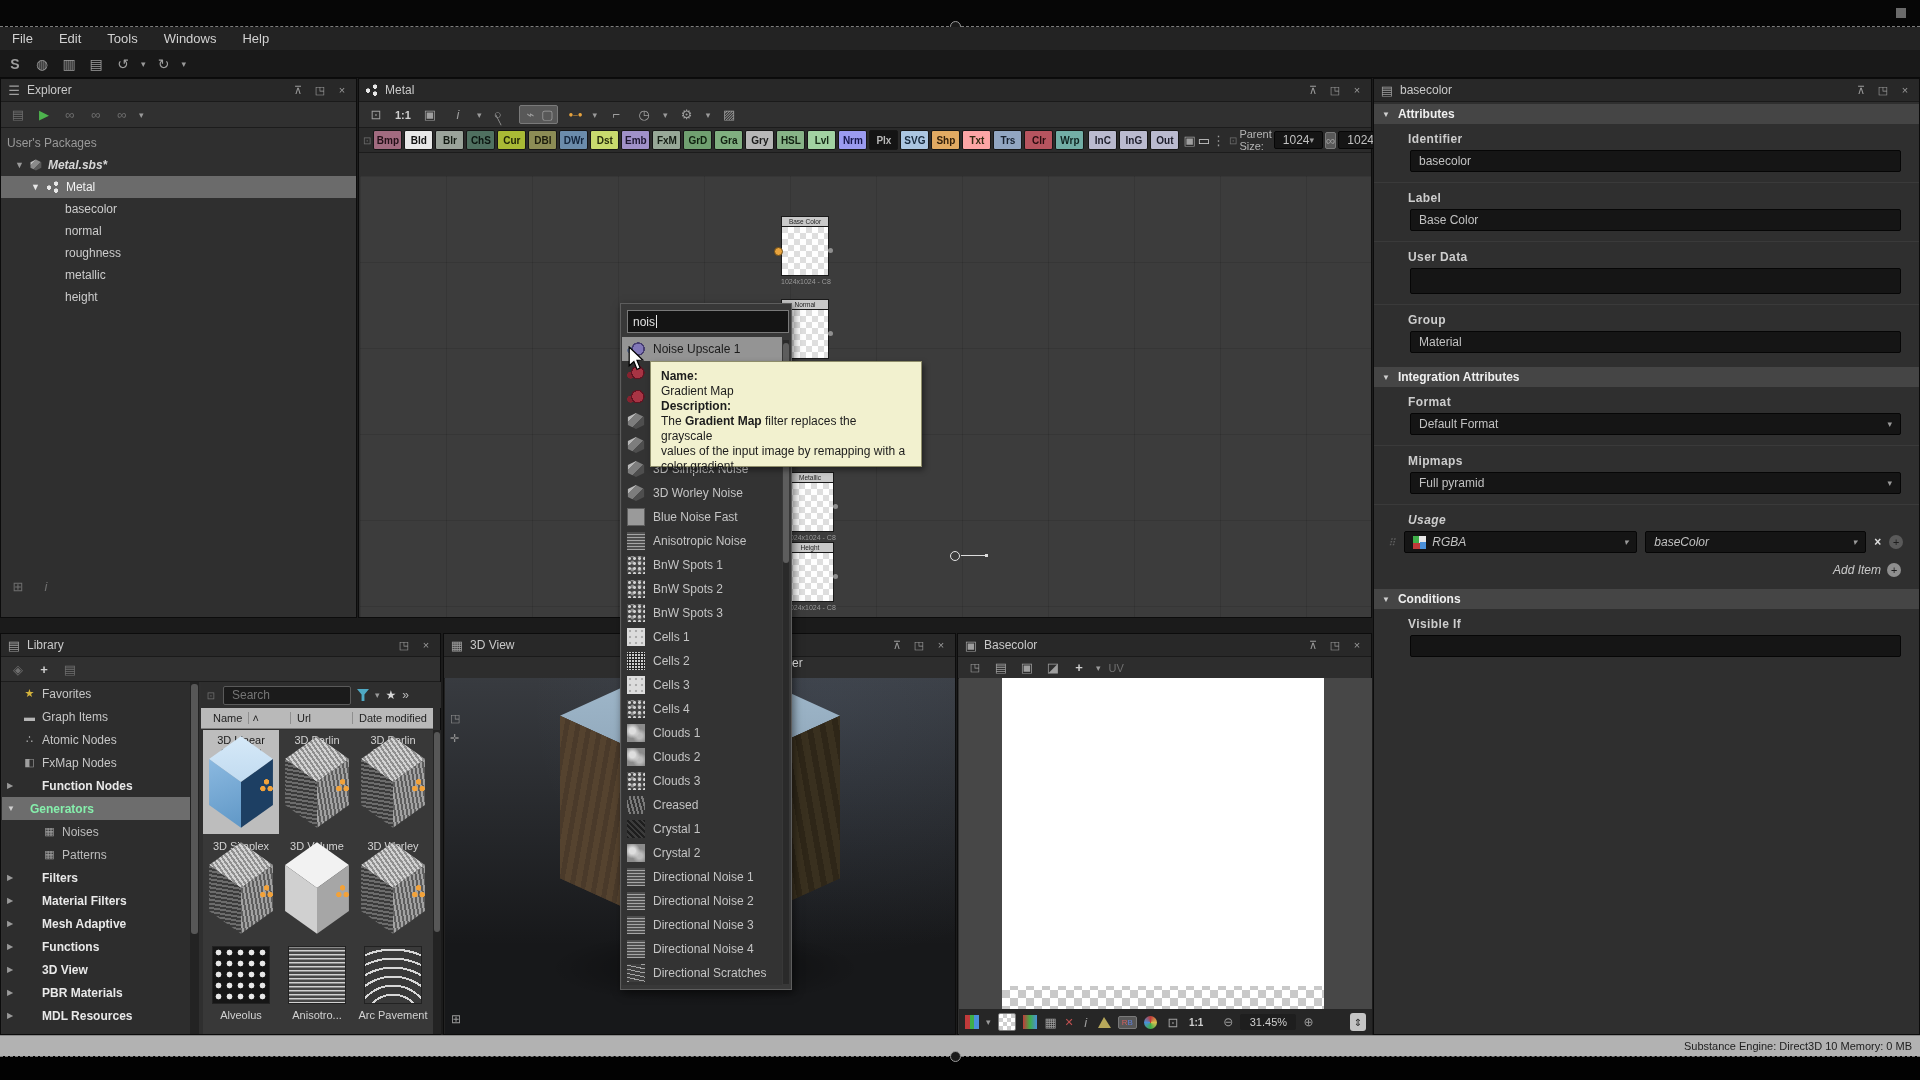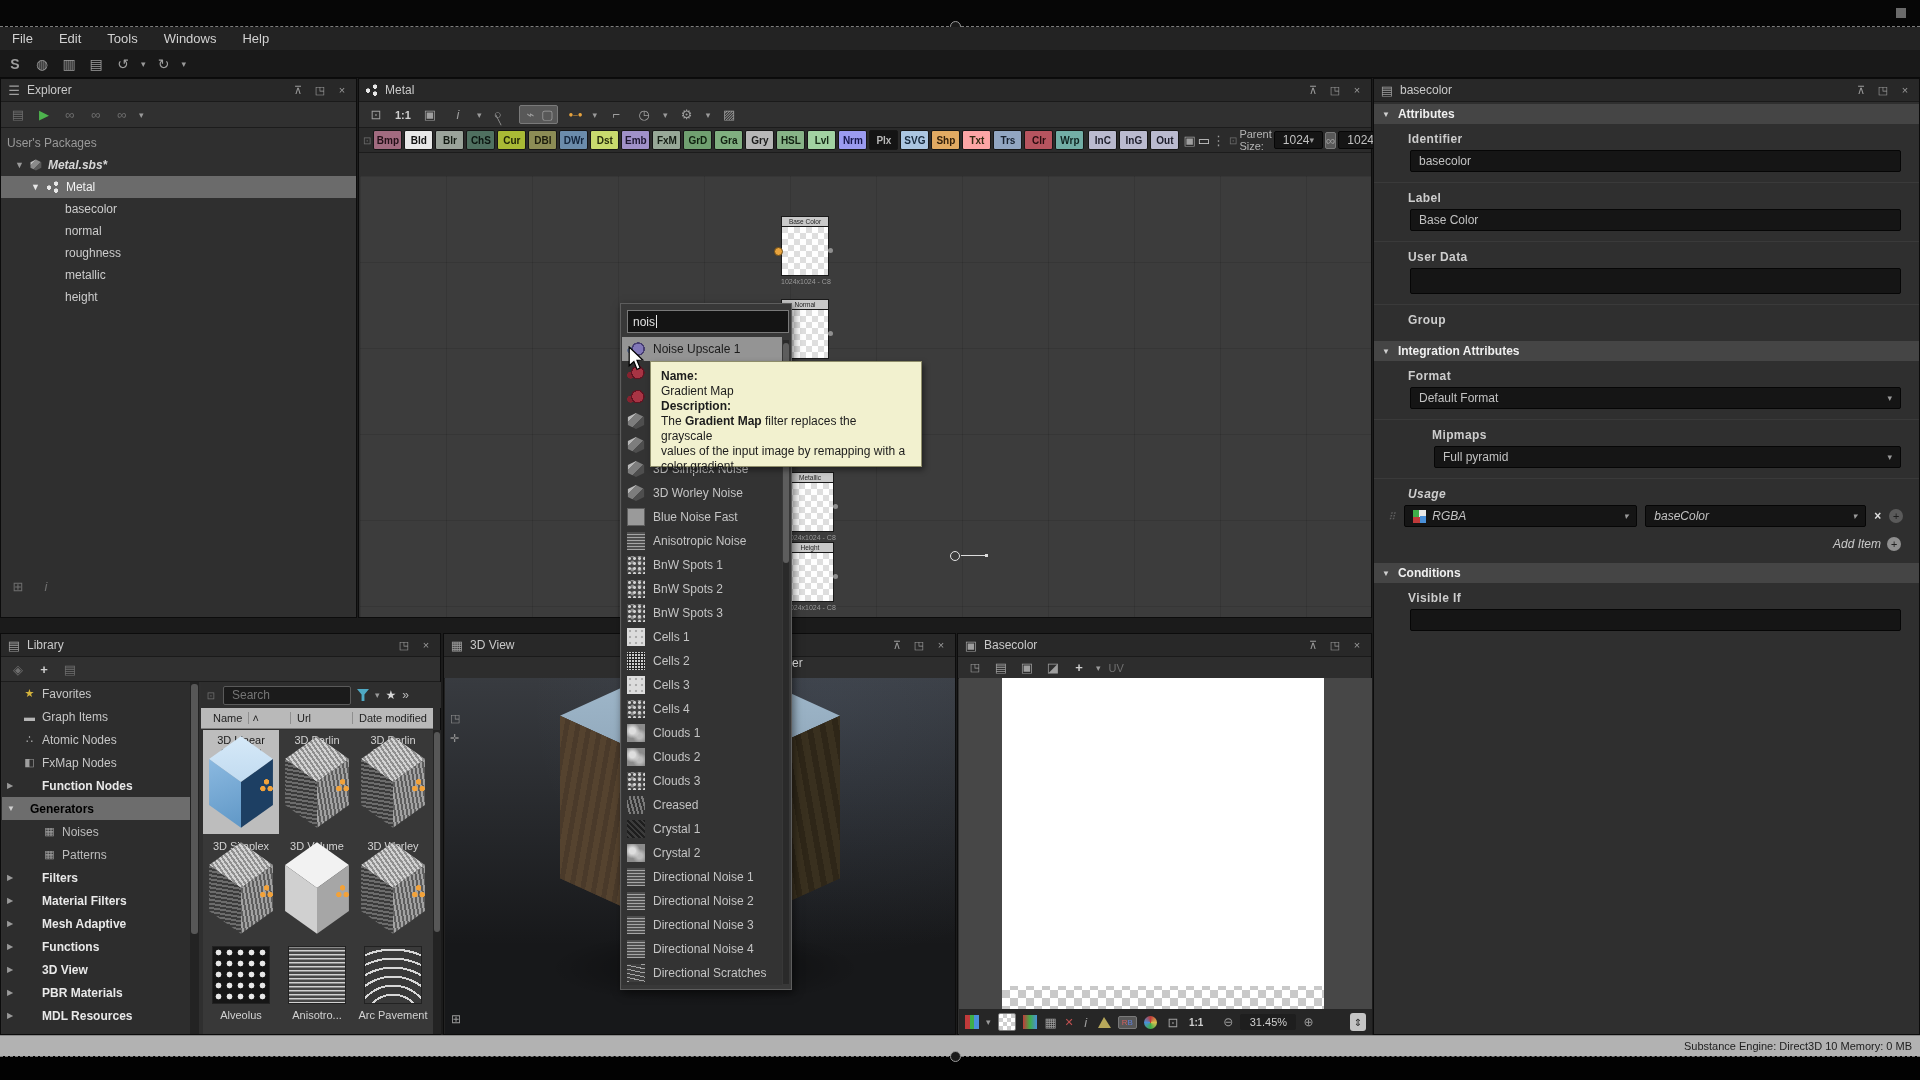--- a/index.html
+++ b/index.html
@@ -82,21 +82,21 @@
   #popup-thumb{position:absolute;left:0;top:3px;width:6px;height:220px;background:#5d5d5d;border-radius:3px;}
   
   #tooltip{left:650px;top:361px;width:272px;height:106px;background:#f2f1cf;border:1px solid #8e8d6a;z-index:50;
     color:#1c1c1c;font-size:12px;padding:7px 10px;box-sizing:border-box;line-height:15px;box-shadow:2px 3px 6px rgba(0,0,0,.45);}
   #tooltip b{font-weight:bold;}
   
   #cursor{left:628px;top:346px;z-index:60;width:18px;height:25px;}
   
   .t-row{height:23px;display:flex;align-items:center;gap:5px;color:#c6c6c6;padding-left:20px;position:relative;font-size:12px;white-space:nowrap;}
   .t-row.bold{color:#e9e9e9;font-weight:bold;}
-  .t-row.sel{background:#6d6d6d;color:#000000;padding-left:8px;}
+  .t-row.sel{background:#6d6d6d;color:#86efac;padding-left:8px;}
   .t-row.child{padding-left:40px;color:#bdbdbd;font-weight:normal;}
   .t-row.chev::before{content:"▶";position:absolute;left:5px;font-size:8px;color:#9a9a9a;font-weight:normal;}
   .t-row.chevd::before{content:"▼";position:absolute;left:5px;font-size:8px;color:#cfcfcf;font-weight:normal;}
   .t-ico{width:15px;display:inline-block;text-align:center;font-size:11px;color:#a8a8a8;}
   .t-ico[data-ico="star"]::before{content:"★";color:#d4b33c;}
   .t-ico[data-ico="comment"]::before{content:"▬";color:#b5b5b5;}
   .t-ico[data-ico="nodes"]::before{content:"∴";color:#b5b5b5;}
   .t-ico[data-ico="fx"]::before{content:"◧";color:#9f9f9f;}
   .t-ico[data-ico="grid"]::before{content:"▦";color:#9f9f9f;}
   .t-ico[data-ico="none"]::before{content:"";}
@@ -384,33 +384,36 @@
         </div>
     </div>
     <div class="fgroup" style="margin-top:10px;">
       <div class="flabel">User Data</div>
       <div class="field finput" style="height:24px;">
           <span></span>
         </div>
     </div>
     <div class="fgroup" style="margin-top:10px;">
       <div class="flabel">Group</div>
+      <div class="field finput">
+          <span>Material</span>
+        </div>
     </div>
     <div class="sechead" style="margin-top:14px;">
       <span class="tri">▼</span>
       <span>Integration Attributes</span>
     </div>
     <div class="fgroup" style="border-top:none;">
       <div class="flabel">Format</div>
       <div class="field finput ddown">
         <span>Default Format</span>
           <span class="caret">▾</span>
       </div>
     </div>
-    <div class="fgroup" style="margin-top:10px;padding-left:24px;">
+    <div class="fgroup" style="margin-top:10px;">
       <div class="flabel">Mipmaps</div>
       <div class="field finput ddown">
         <span>Full pyramid</span>
           <span class="caret">▾</span>
       </div>
     </div>
     <div class="fgroup" style="margin-top:10px;font-style:italic;">
       <div class="flabel">Usage</div>
       <div style="display:flex;align-items:center;gap:8px;margin-left:14px;margin-right:16px;">
         <span style="color:#5f5f5f;font-size:10px;letter-spacing:1px;">⠿</span>

